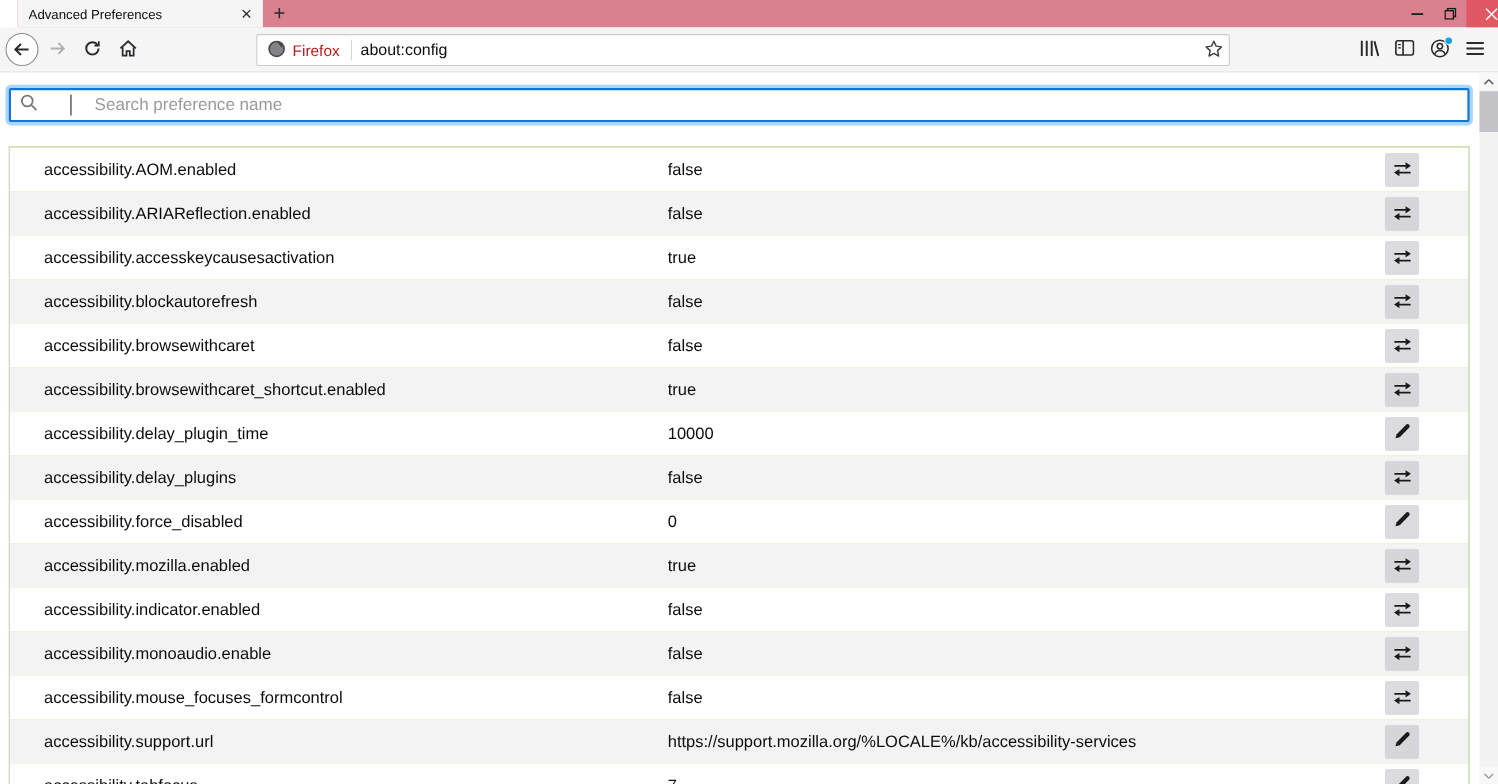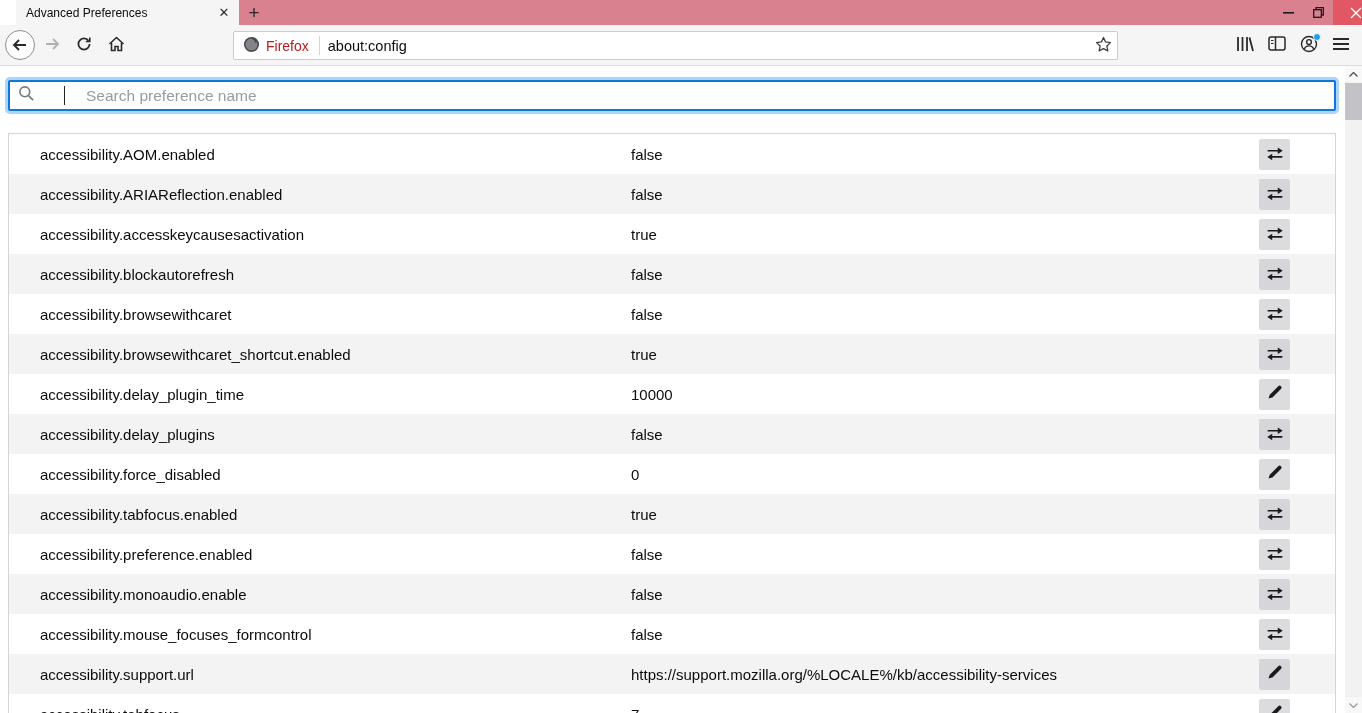--- a/index.html
+++ b/index.html
@@ -53,21 +53,21 @@
     box-shadow:0 0 0 3px rgba(69,161,255,0.45);
     display:flex; align-items:center; padding:0 8px;gap:20px; }
   .searchbox .caret { width:1px; height:19px; background:#222; margin-left:9px; }
   .search-placeholder { color:#9a9a9e; font-size:15.5px; margin-left:1px; }
 
   .pref-panel { position:absolute; left:8px; top:67px; width:1328px; height:590px;
     border:1px solid #d4d4d8; border-bottom:none; background:#bef264; overflow:hidden; }
   .pref-row { height:40px; display:flex; align-items:center; background:#fff; }
   .pref-row.alt { background:#f3f3f4; }
   .pref-name { width:598px; padding-left:31px; font-size:15px; white-space:nowrap; }
-  .pref-value { flex:1; font-size:15px; white-space:nowrap; overflow:hidden;margin-left:24px; }
+  .pref-value { flex:1; font-size:15px; white-space:nowrap; overflow:hidden; }
   .pref-action { width:31px; height:31px; margin-right:45px; border:none;
     background:#dcdcdf; border-radius:2px; display:flex; align-items:center;
     justify-content:center; flex:0 0 auto; }
   .pref-row.alt .pref-action { background:#d6d6da; }
 
   
   .scrollbar { position:absolute; right:0; top:66px; width:17px; height:647px;
     background:#f2f2f3; }
   .sb-arrow { position:absolute; left:0; width:17px; height:16px; display:flex;
     align-items:center; justify-content:center; background:#f8f8f9; }
@@ -335,35 +335,35 @@
 
       <span class="icon-edit">
         <svg width="17" height="17" viewBox="0 0 20 20" fill="#1b1b1d">
               <path d="M3 17 L4.4 12.6 L14.4 2.6 a2.3 2.3 0 0 1 3.2 0 a2.3 2.3 0 0 1 0 3.2 L7.6 15.8 L3 17 Z"></path>
             </svg>
       </span>
     </button>
   </div>
 
   <div class="pref-row alt">
-    <span class="pref-name">accessibility.tabfocus.enabled</span>
+    <span class="pref-name">accessibility.mozilla.enabled</span>
     <span class="pref-value">true</span>
     <button class="pref-action">
       <span class="icon-toggle">
         <svg width="20" height="18" viewBox="0 0 24 22" fill="#1b1b1d">
               <path d="M3 7.2 H15.4 V4.2 L21.4 8.2 L15.4 12.2 V9.2 H3 Z"></path>
               <path d="M21 14.8 H8.6 V11.8 L2.6 15.8 L8.6 19.8 V16.8 H21 Z"></path>
             </svg>
       </span>
 
     </button>
   </div>
 
   <div class="pref-row">
-    <span class="pref-name">accessibility.preference.enabled</span>
+    <span class="pref-name">accessibility.indicator.enabled</span>
     <span class="pref-value">false</span>
     <button class="pref-action">
       <span class="icon-toggle">
         <svg width="20" height="18" viewBox="0 0 24 22" fill="#1b1b1d">
               <path d="M3 7.2 H15.4 V4.2 L21.4 8.2 L15.4 12.2 V9.2 H3 Z"></path>
               <path d="M21 14.8 H8.6 V11.8 L2.6 15.8 L8.6 19.8 V16.8 H21 Z"></path>
             </svg>
       </span>
 
     </button>

